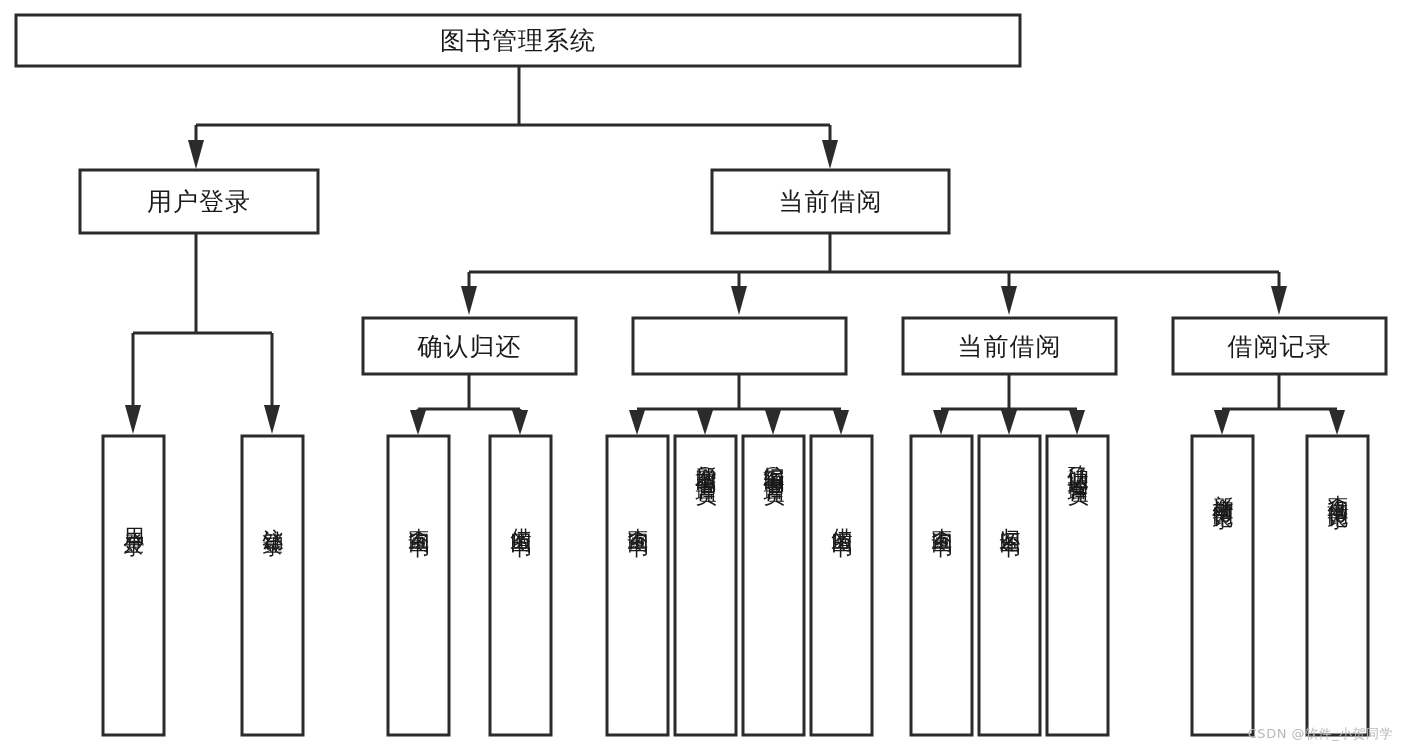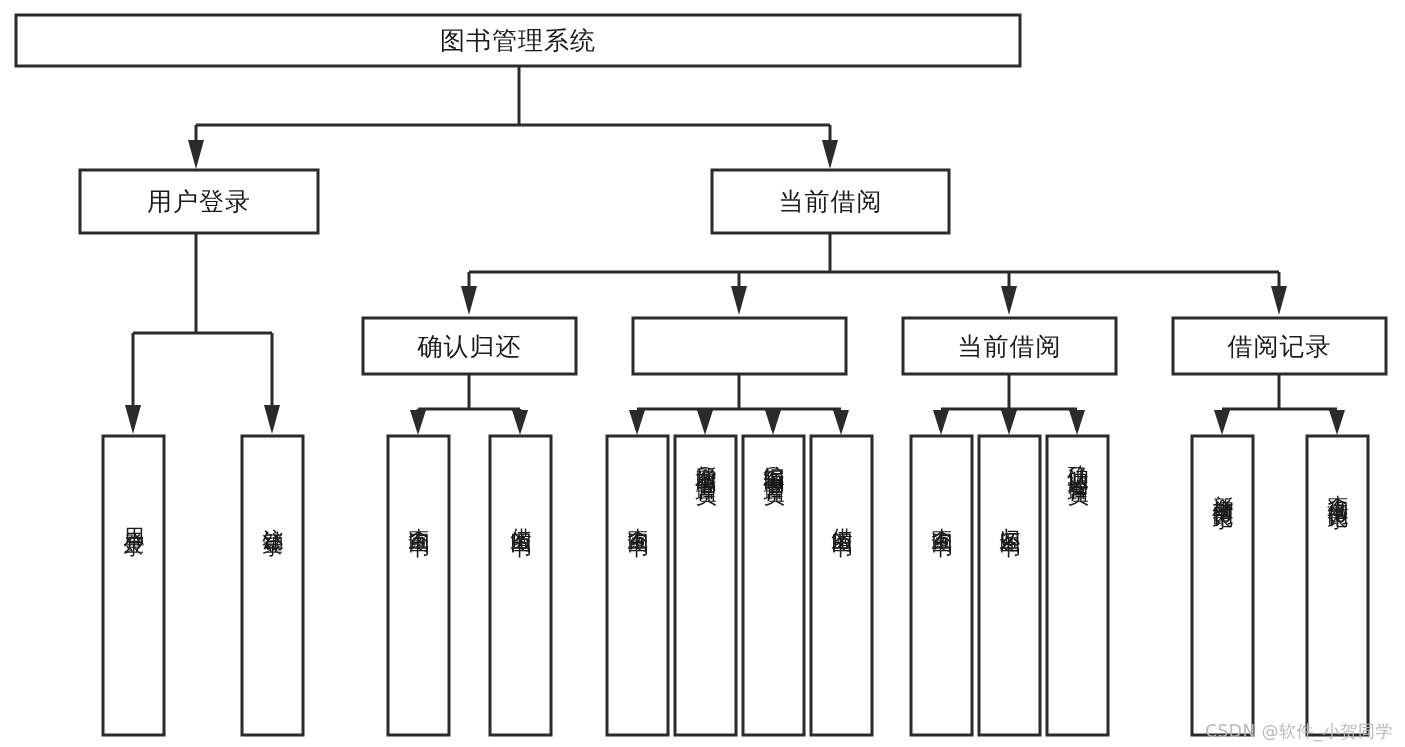--- a/index.html
+++ b/index.html
@@ -67,21 +67,21 @@
     fill: none;
   }
   .arrow-head {
     fill: #2b2b2b;
   }
   #watermark {
     position: absolute;
     right: 12px;
     bottom: 4px;
     font-family: "DejaVu Sans", "Liberation Sans", sans-serif;
-    font-size: 17px;
+    font-size: 13px;
     color: #b9b9b9;
     letter-spacing: 0.5px;
     white-space: nowrap;
     margin-top: 23px;
   }
 </style>
 </head>
 <body>
 
 <div id="diagram-root">

